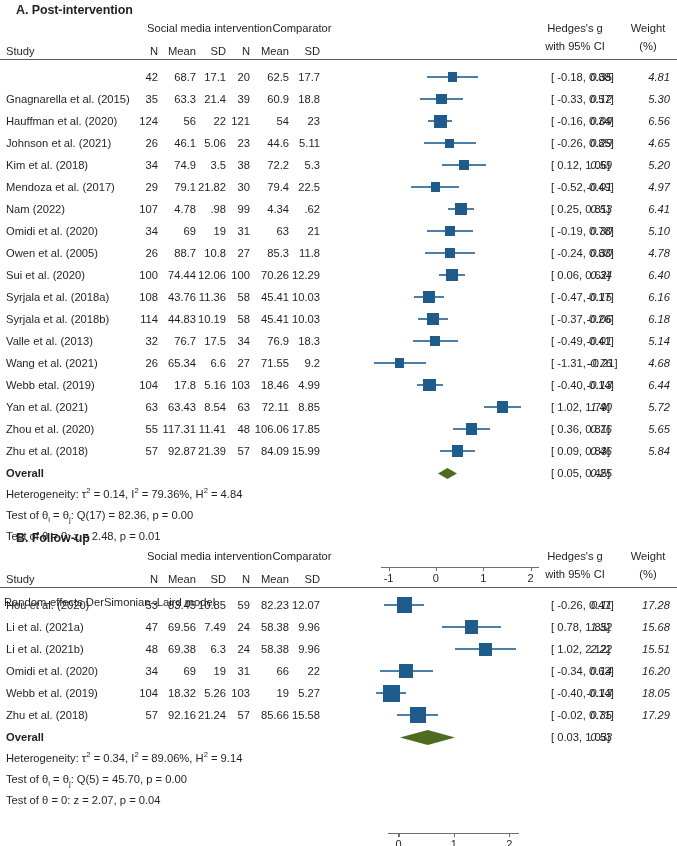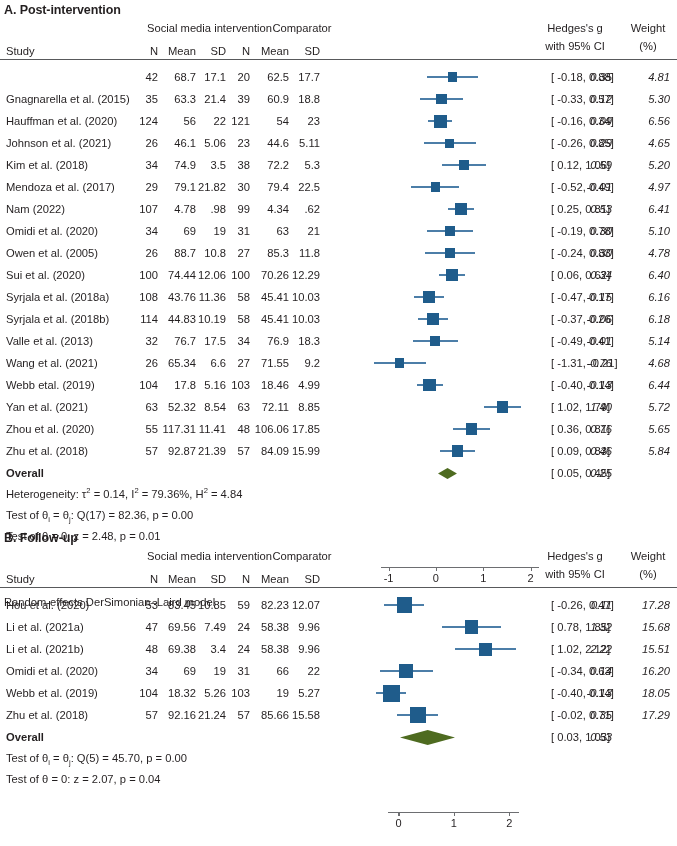--- a/index.html
+++ b/index.html
@@ -15,21 +15,21 @@
     overflow: hidden;
     -webkit-font-smoothing: antialiased;
   }
   .panel { position: absolute; left: 0; width: 677px; }
   #panel-a { top: 0; }
   #panel-b { top: 528px; }
 
   .panel-title {
     font-size: 12.5px;
     font-weight: bold;
-    padding-left: 4px;
+    padding-left: 16px;
     letter-spacing: -0.1px;
     height: 22px;
     line-height: 20px;
   }
 
   
   .tbl {
     position: relative;
     width: 677px;
     font-size: 11.2px;
@@ -299,21 +299,21 @@
           <span class="cell c-n2">103</span>
           <span class="cell c-m2">18.46</span>
           <span class="cell c-sd2">4.99</span>
           <span class="cell c-es">-0.13 </span>
           <span class="cell c-ci">[ -0.40,   0.14]</span>
           <span class="cell c-wt">6.44</span>
         </div>
         <div class="row">
           <span class="cell c-study">Yan et al. (2021)</span>
           <span class="cell c-n1">63</span>
-          <span class="cell c-m1">52.32</span>
+          <span class="cell c-m1">63.43</span>
           <span class="cell c-sd1">8.54</span>
           <span class="cell c-n2">63</span>
           <span class="cell c-m2">72.11</span>
           <span class="cell c-sd2">8.85</span>
           <span class="cell c-es">1.40 </span>
           <span class="cell c-ci">[  1.02,   1.79]</span>
           <span class="cell c-wt">5.72</span>
         </div>
         <div class="row">
           <span class="cell c-study">Zhou et al. (2020)</span>
@@ -449,21 +449,21 @@
           <span class="cell c-m2">58.38</span>
           <span class="cell c-sd2">9.96</span>
           <span class="cell c-es">1.32 </span>
           <span class="cell c-ci">[  0.78,  1.85]</span>
           <span class="cell c-wt">15.68</span>
         </div>
         <div class="row">
           <span class="cell c-study">Li et al. (2021b)</span>
           <span class="cell c-n1">48</span>
           <span class="cell c-m1">69.38</span>
-          <span class="cell c-sd1">3.4</span>
+          <span class="cell c-sd1">6.3</span>
           <span class="cell c-n2">24</span>
           <span class="cell c-m2">58.38</span>
           <span class="cell c-sd2">9.96</span>
           <span class="cell c-es">2.22 </span>
           <span class="cell c-ci">[  1.02,  2.12]</span>
           <span class="cell c-wt">15.51</span>
         </div>
         <div class="row">
           <span class="cell c-study">Omidi et al. (2020)</span>
           <span class="cell c-n1">34</span>
@@ -499,20 +499,21 @@
           <span class="cell c-es">0.35 </span>
           <span class="cell c-ci">[ -0.02,  0.71]</span>
           <span class="cell c-wt">17.29</span>
         </div>
       </div>
       <div class="row">
         <span class="cell c-study overall-label">Overall</span>
         <span class="cell c-es">0.53 </span>
         <span class="cell c-ci">[  0.03,  1.03]</span>
       </div>
+      <div class="stat-line">Heterogeneity: τ<sup class="sq">2</sup> = 0.34, I<sup class="sq">2</sup> = 89.06%, H<sup class="sq">2</sup> = 9.14</div>
       <div class="stat-line">Test of θ<span class="sub-i">i</span> = θ<span class="sub-i">j</span>: Q(5) = 45.70, p = 0.00</div>
       <div class="stat-line">Test of θ = 0: z = 2.07, p = 0.04</div>
       <div style="height:14px"></div>
       <div class="axis-wrap">
         <div class="axis-line" style="left:388.46153846153845px;width:130.76923076923083px"></div>
         <div class="tick" style="left:398.46153846153845px"></div>
         <div class="ticklabel" style="left:398.46153846153845px">0</div>
         <div class="tick" style="left:453.84615384615387px"></div>
         <div class="ticklabel" style="left:453.84615384615387px">1</div>
         <div class="tick" style="left:509.2307692307692px"></div>

